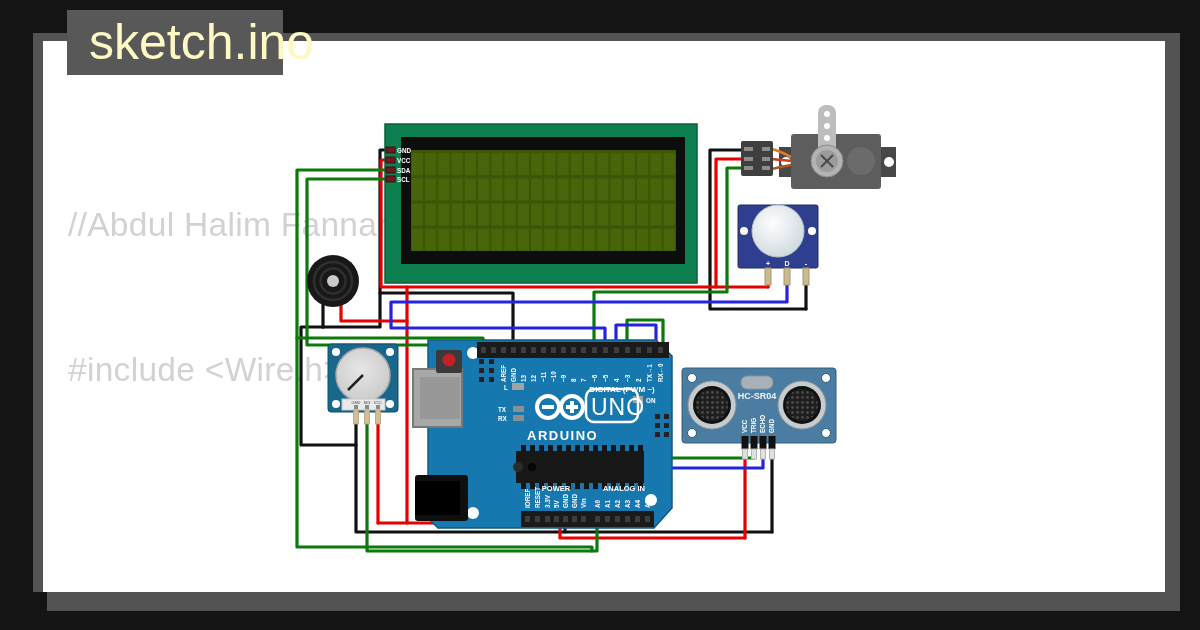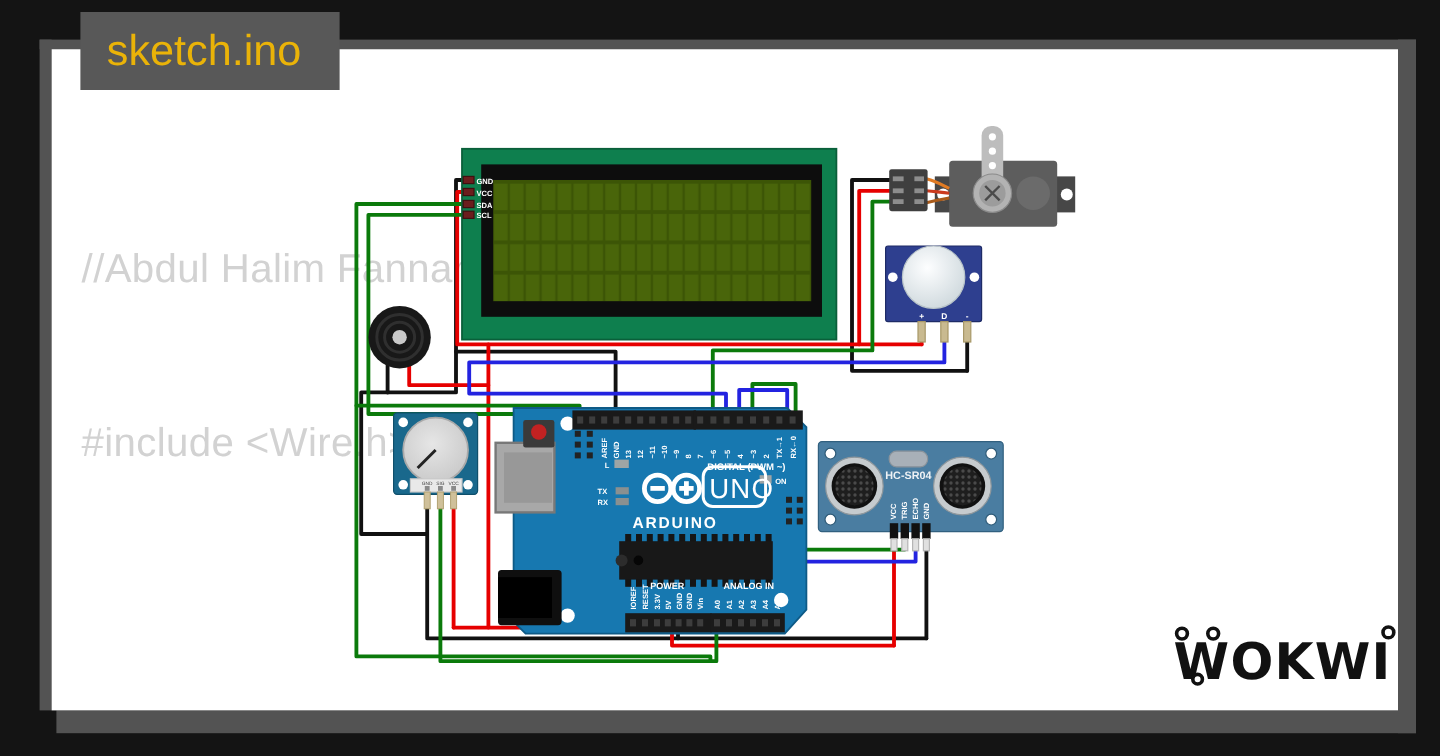--- a/index.html
+++ b/index.html
@@ -5,21 +5,21 @@
   html,body{margin:0;padding:0;background:#141414;width:1200px;height:630px;overflow:hidden;
     font-family:"Liberation Sans",sans-serif;}
   .stage{position:absolute;left:0;top:0;width:1200px;height:630px;background:#141414;}
   .band{position:absolute;background:#535353;}
   .b-top{left:33px;top:33px;width:1147px;height:8px;}
   .b-left{left:33px;top:33px;width:10px;height:559px;}
   .b-right{left:1165px;top:33px;width:15px;height:578px;}
   .b-bottom{left:47px;top:592px;width:1133px;height:19px;}
   .panel{position:absolute;left:43px;top:41px;width:1122px;height:551px;background:#ffffff;overflow:hidden;}
   .tab{position:absolute;left:67px;top:10px;width:216px;height:65px;background:#585858;z-index:30;}
-  .tab span{display:block;padding-left:22px;line-height:64px;font-size:36px;color:#eab308;}
+  .tab span{display:block;padding-left:22px;line-height:64px;font-size:50px;color:#fef9c3;}
   .code{position:absolute;left:25px;top:63px;color:#d2d2d2;font-size:33.5px;line-height:48.4px;
     white-space:pre;letter-spacing:.3px;}
   .circuit{position:absolute;left:0;top:0;z-index:20;}
   .wire{fill:none;stroke-width:3.2;stroke-linejoin:round;stroke-linecap:round;}
   .pinlbl{font-size:6.3px;font-weight:bold;fill:#ffffff;}
   .wokwi{position:absolute;left:976px;top:514px;z-index:25;}
 </style>
 </head>
 <body>
 
@@ -394,25 +394,14 @@
         <rect x="744" y="147" width="9" height="4"></rect>
           <rect x="744" y="157" width="9" height="4"></rect>
           <rect x="744" y="166" width="9" height="4"></rect>
         <rect x="762" y="147" width="8" height="4"></rect>
           <rect x="762" y="157" width="8" height="4"></rect>
           <rect x="762" y="166" width="8" height="4"></rect>
       </g>
     </g>
   </svg>
 
-  <div class="wokwi">
-    <svg width="192" height="66" viewBox="0 0 192 66">
-      <text x="2" y="52" font-family="DejaVu Sans, sans-serif" font-size="42" font-weight="bold" letter-spacing="1" fill="#111">WOKWI</text>
-      <g fill="#fff" stroke="#111" stroke-width="3">
-        <circle cx="9" cy="14" r="4.5"></circle>
-        <circle cx="35" cy="14" r="4.5"></circle>
-        <circle cx="22" cy="52" r="4"></circle>
-        <circle cx="181" cy="13" r="4.5"></circle>
-      </g>
-    </svg>
-  </div>
 
 </div>
 
 </body></html>

